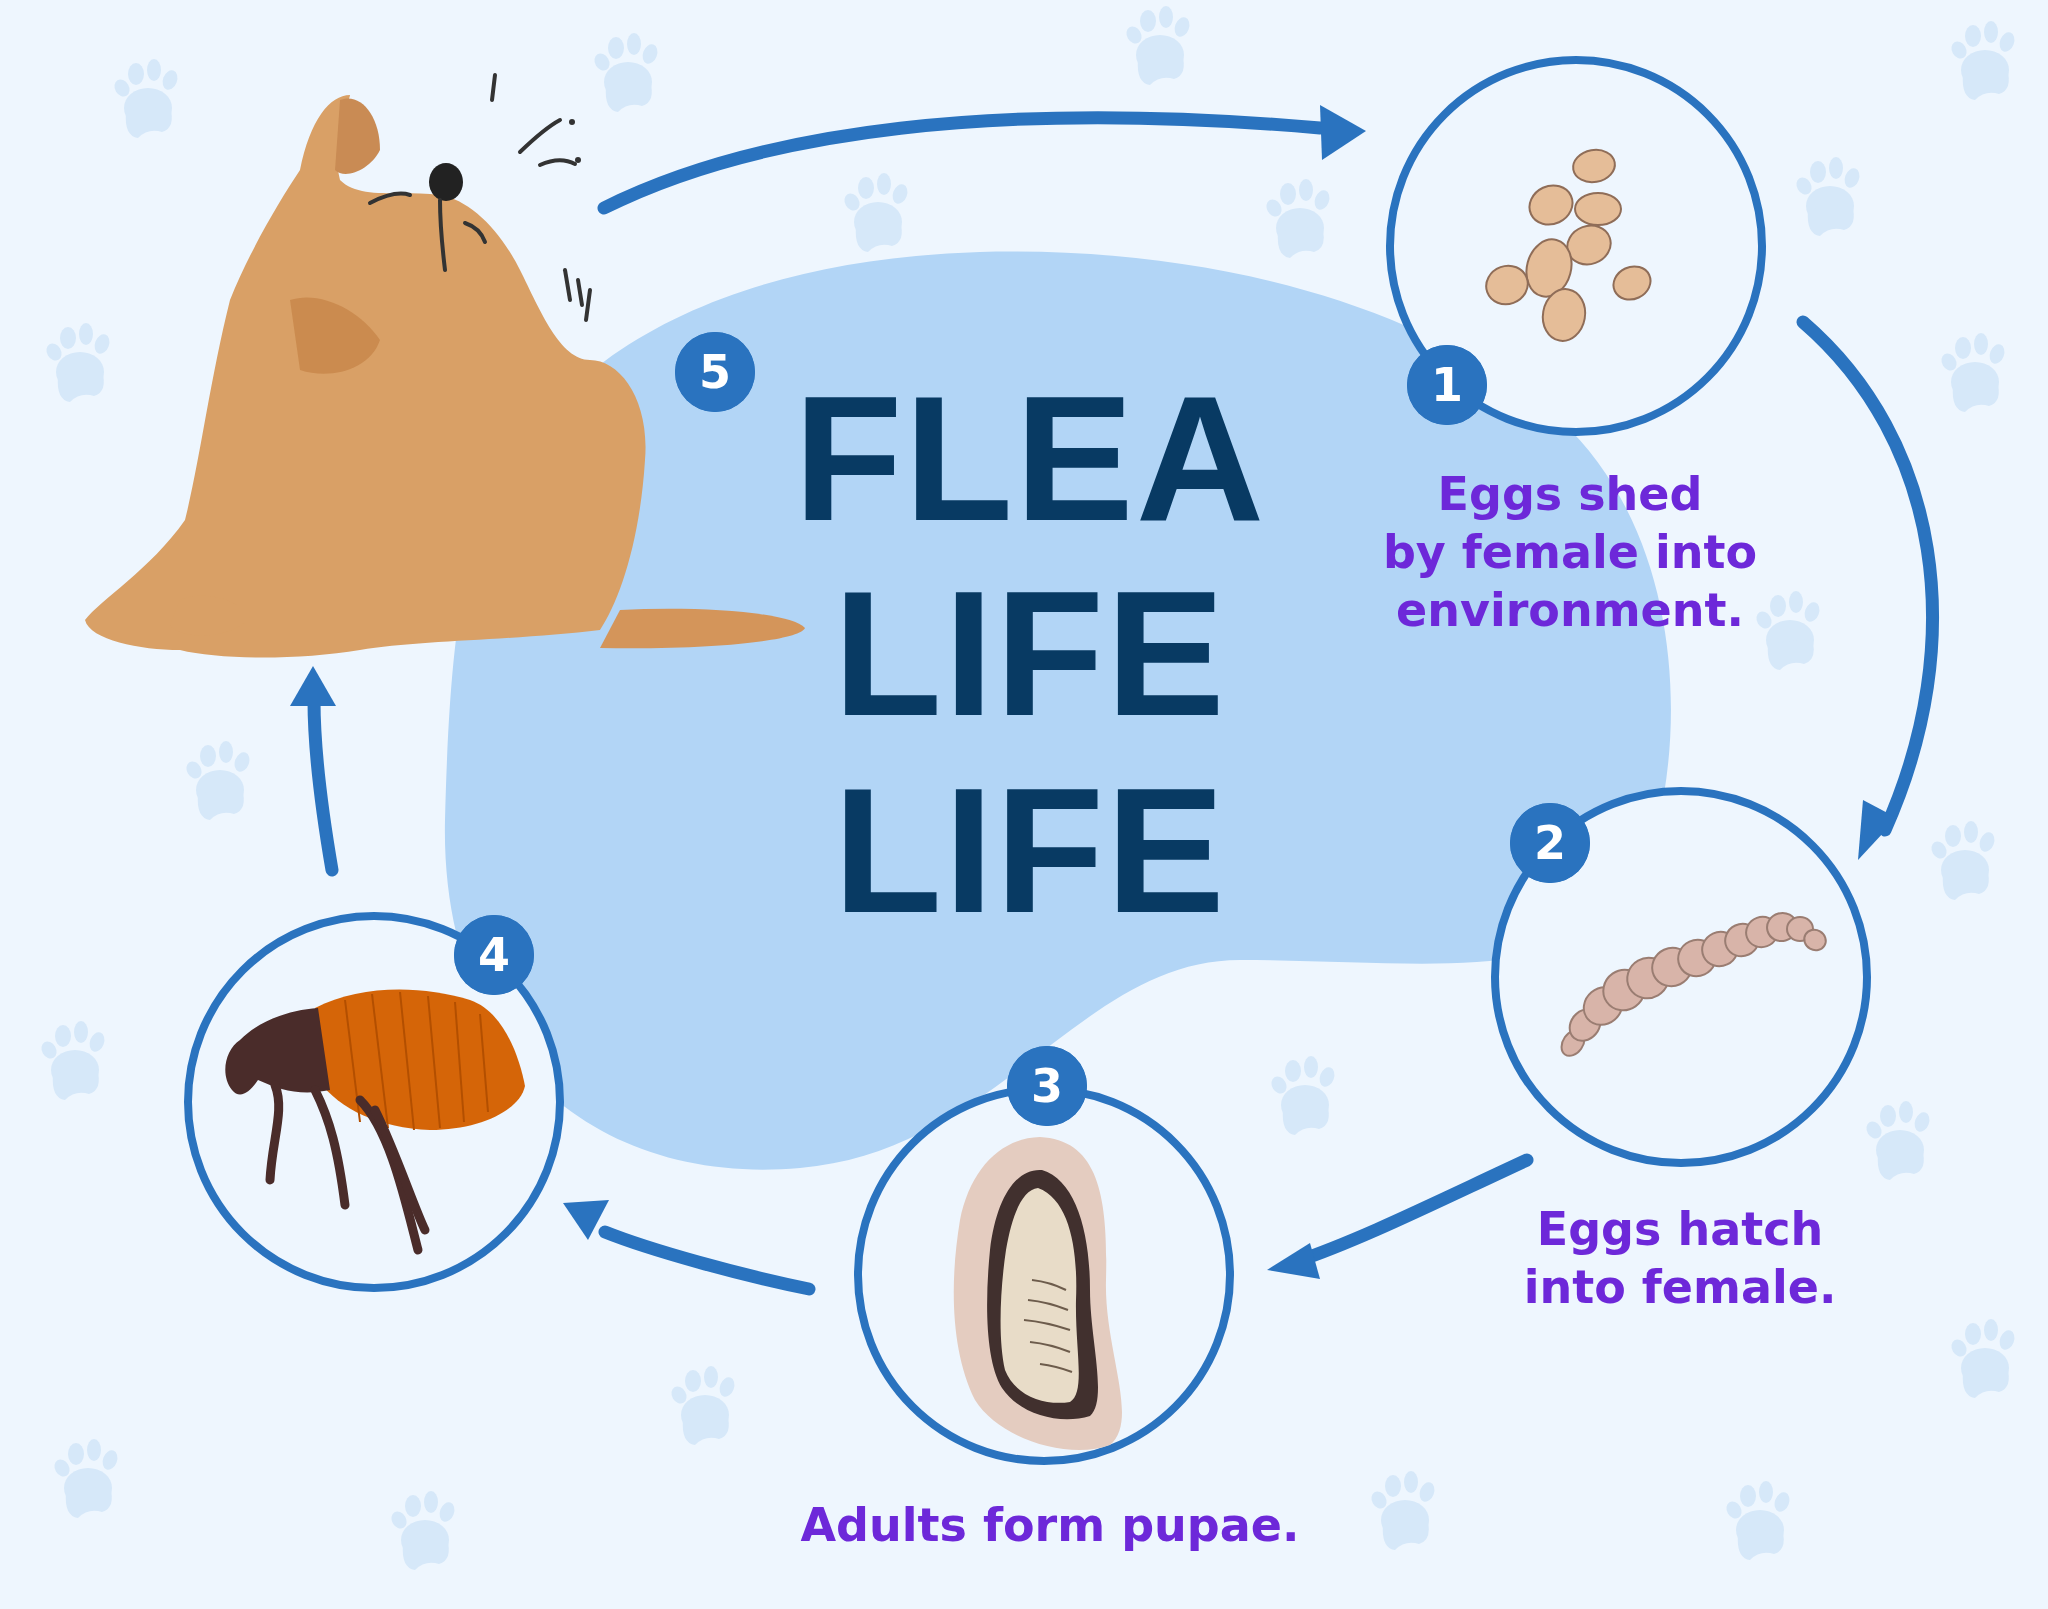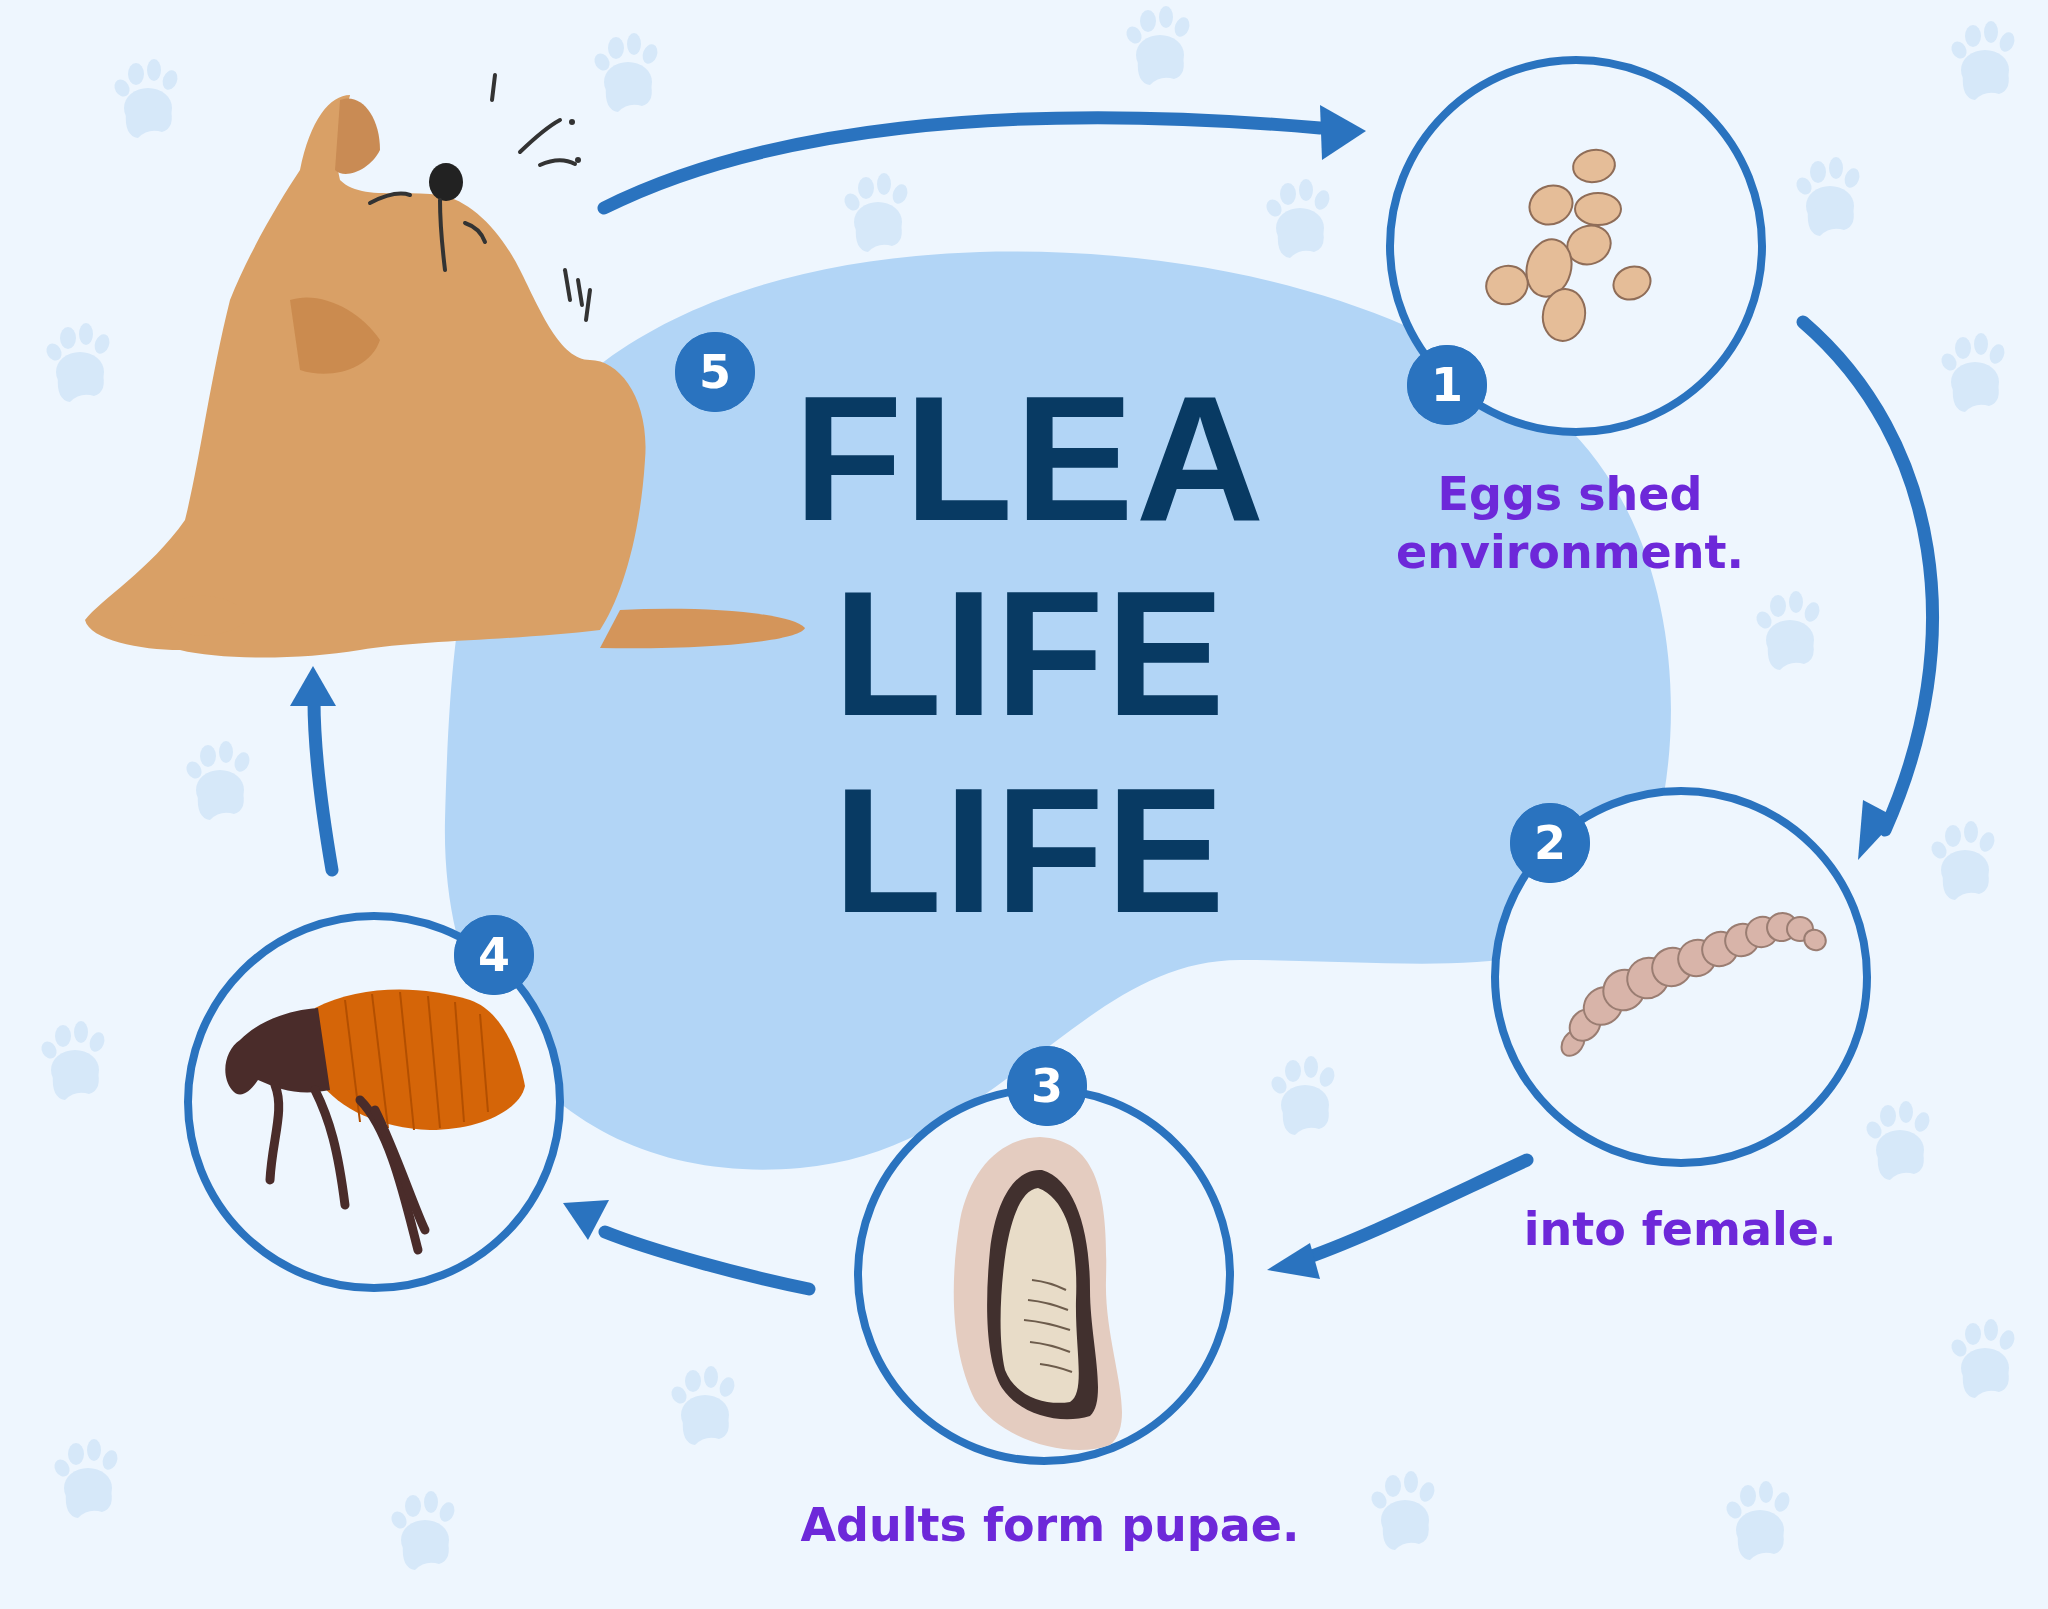--- a/index.html
+++ b/index.html
@@ -180,22 +180,24 @@
 <div class="badge" style="left:675px;top:332px;">
     <span>5</span>
   </div>
 
 <div class="title t1">FLEA</div>
 <div class="title t2">LIFE</div>
 <div class="title t3">LIFE</div>
 
 <div class="caption" style="left:1350px;top:465px;width:440px;">
   <div>Eggs shed</div>
+  <div>by female into</div>
   <div>environment.</div>
 </div>
 <div class="caption" style="left:1480px;top:1200px;width:400px;">
+  <div>Eggs hatch</div>
   <div>into female.</div>
 </div>
 <div class="caption" style="left:760px;top:1496px;width:580px;">
   <div>Adults form pupae.</div>
 </div>
 <div class="caption" style="left:180px;top:1325px;width:390px;">
 </div>
 
 </body></html>

